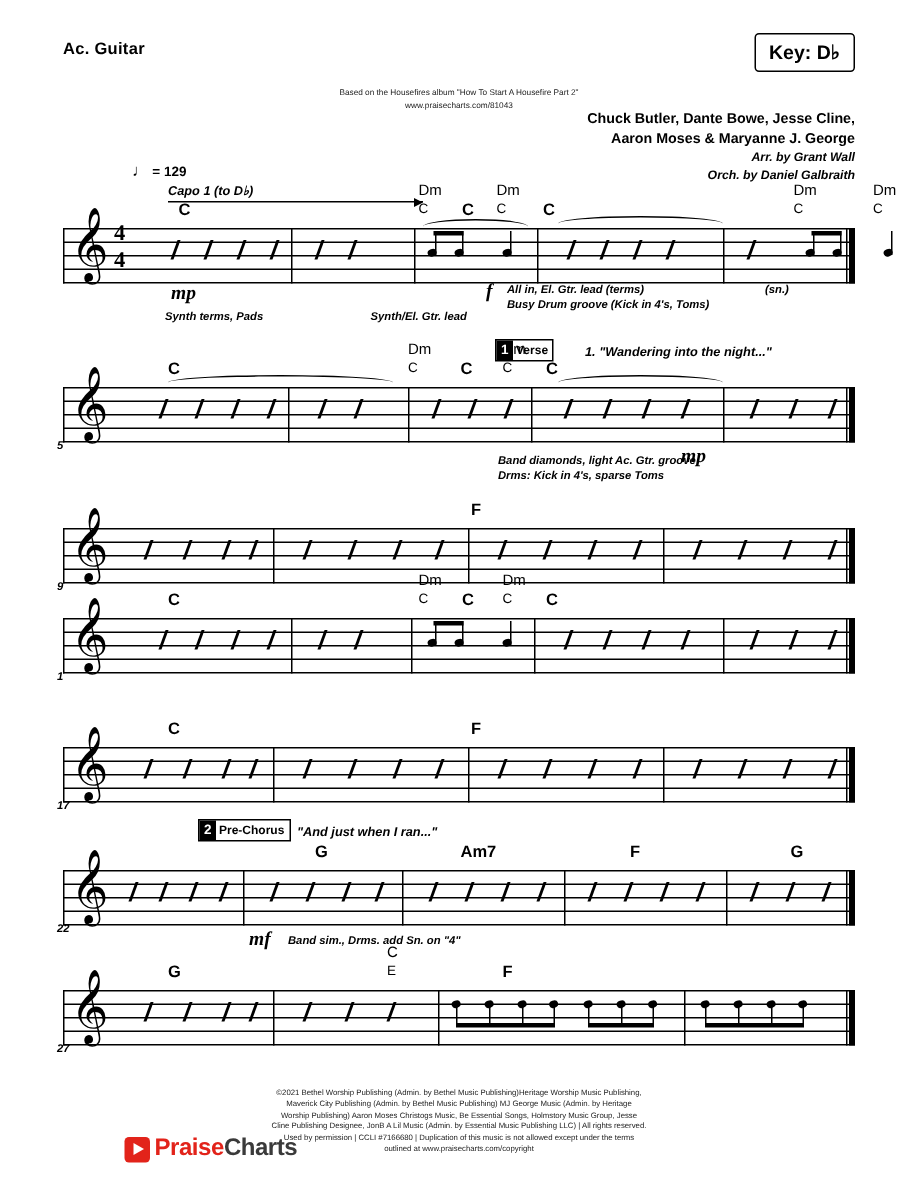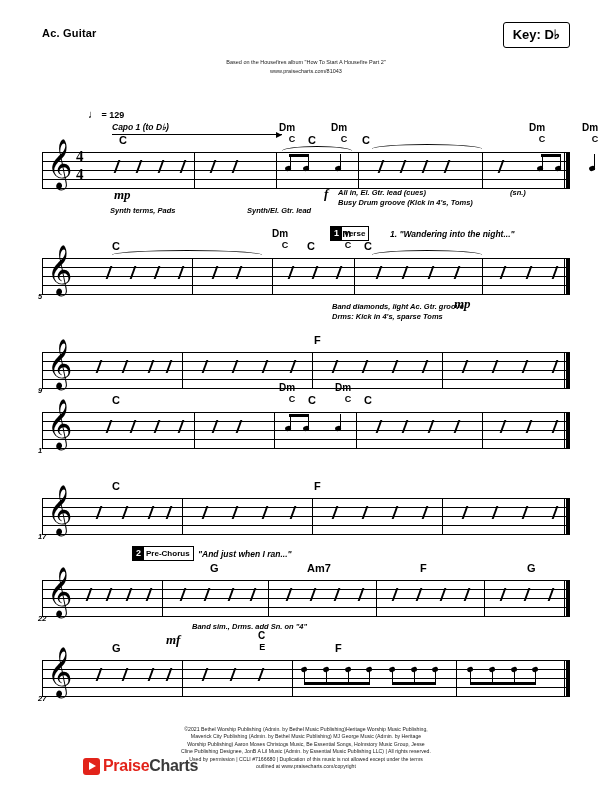--- a/index.html
+++ b/index.html
@@ -208,23 +208,23 @@
   
   .chord {
     position: absolute;
     font-size: 11px;
     font-weight: bold;
     line-height: 11px;
   }
   .slashchord {
     position: absolute;
     font-size: 10px;
-    font-weight: bold;
+    font-weight: normal;
     line-height: 10px;
-    text-align: right;
+    text-align: left;
   }
   .slashchord .top { display: block; }
   .slashchord .bot { display: block; font-size: 9px; margin-top: 1px;}
 
   
   .measnum {
     position: absolute;
     font-size: 7.5px;
     font-style: italic;
     font-weight: bold;
@@ -349,20 +349,26 @@
 </head>
 <body>
 
 <div class="page">
 
   <div class="instrument">Ac. Guitar</div>
   <div class="subtitle1">Based on the Housefires album "How To Start A Housefire Part 2"</div>
   <div class="subtitle2">www.praisecharts.com/81043</div>
   <div class="key-box">Key: D♭</div>
 
+  <div class="credits">
+    <div>Chuck Butler, Dante Bowe, Jesse Cline,</div>
+    <div>Aaron Moses &amp; Maryanne J. George</div>
+    <div class="arr">Arr. by Grant Wall</div>
+    <div class="arr">Orch. by Daniel Galbraith</div>
+  </div>
 
   <div class="tempo">
     <span class="note">♩</span>
     <span>= 129</span>
   </div>
   <div class="capo">Capo 1 (to D♭)</div>
   <div class="capo-line"></div>
 
   <div class="system" style="top:152px;">
     <div class="staff">
@@ -432,21 +438,21 @@
       <div class="slashchord" style="left:540px; top:-29px;">
         <span class="top">Dm</span>
           <span class="bot">C</span>
       </div>
     </div>
 
     <div class="dyn" style="left:72px; top:35px;">mp</div>
     <div class="dyn" style="left:282px; top:34px;">f</div>
     <div class="note-text" style="left:68px; top:54px;">Synth terms, Pads</div>
     <div class="note-text" style="left:205px; top:54px;">Synth/El. Gtr. lead</div>
-    <div class="note-text" style="left:296px; top:36px;">All in, El. Gtr. lead (cues)</div>
+    <div class="note-text" style="left:296px; top:36px;">All in, El. Gtr. lead (terms)</div>
     <div class="note-text" style="left:296px; top:46px;">Busy Drum groove (Kick in 4's, Toms)</div>
     <div class="note-text" style="left:468px; top:36px;">(sn.)</div>
   </div>
 
   <div class="system" style="top:258px;">
     <div class="staff">
       <div class="line"></div>
         <div class="line"></div>
         <div class="line"></div>
         <div class="line"></div>
@@ -676,21 +682,21 @@
       <div class="chord" style="left:168px; top:-17px;">G</div>
       <div class="chord" style="left:265px; top:-17px;">Am7</div>
       <div class="chord" style="left:378px; top:-17px;">F</div>
       <div class="chord" style="left:485px; top:-17px;">G</div>
     </div>
     <div class="measnum" style="left:-4px; top:34px;">22</div>
     <div class="sectionbox" style="left:90px; top:-34px;">
       <span class="num">2</span><span>Pre-Chorus</span>
     </div>
     <div class="lyric" style="left:156px; top:-31px;">"And just when I ran..."</div>
-    <div class="dyn" style="left:124px; top:52px;">mf</div>
+    <div class="dyn" style="left:124px; top:38px;">mf</div>
     <div class="note-text" style="left:150px; top:42px;">Band sim., Drms. add Sn. on "4"</div>
   </div>
 
   <div class="system" style="top:660px;">
     <div class="staff">
       <div class="line"></div>
         <div class="line"></div>
         <div class="line"></div>
         <div class="line"></div>
         <div class="line"></div>

